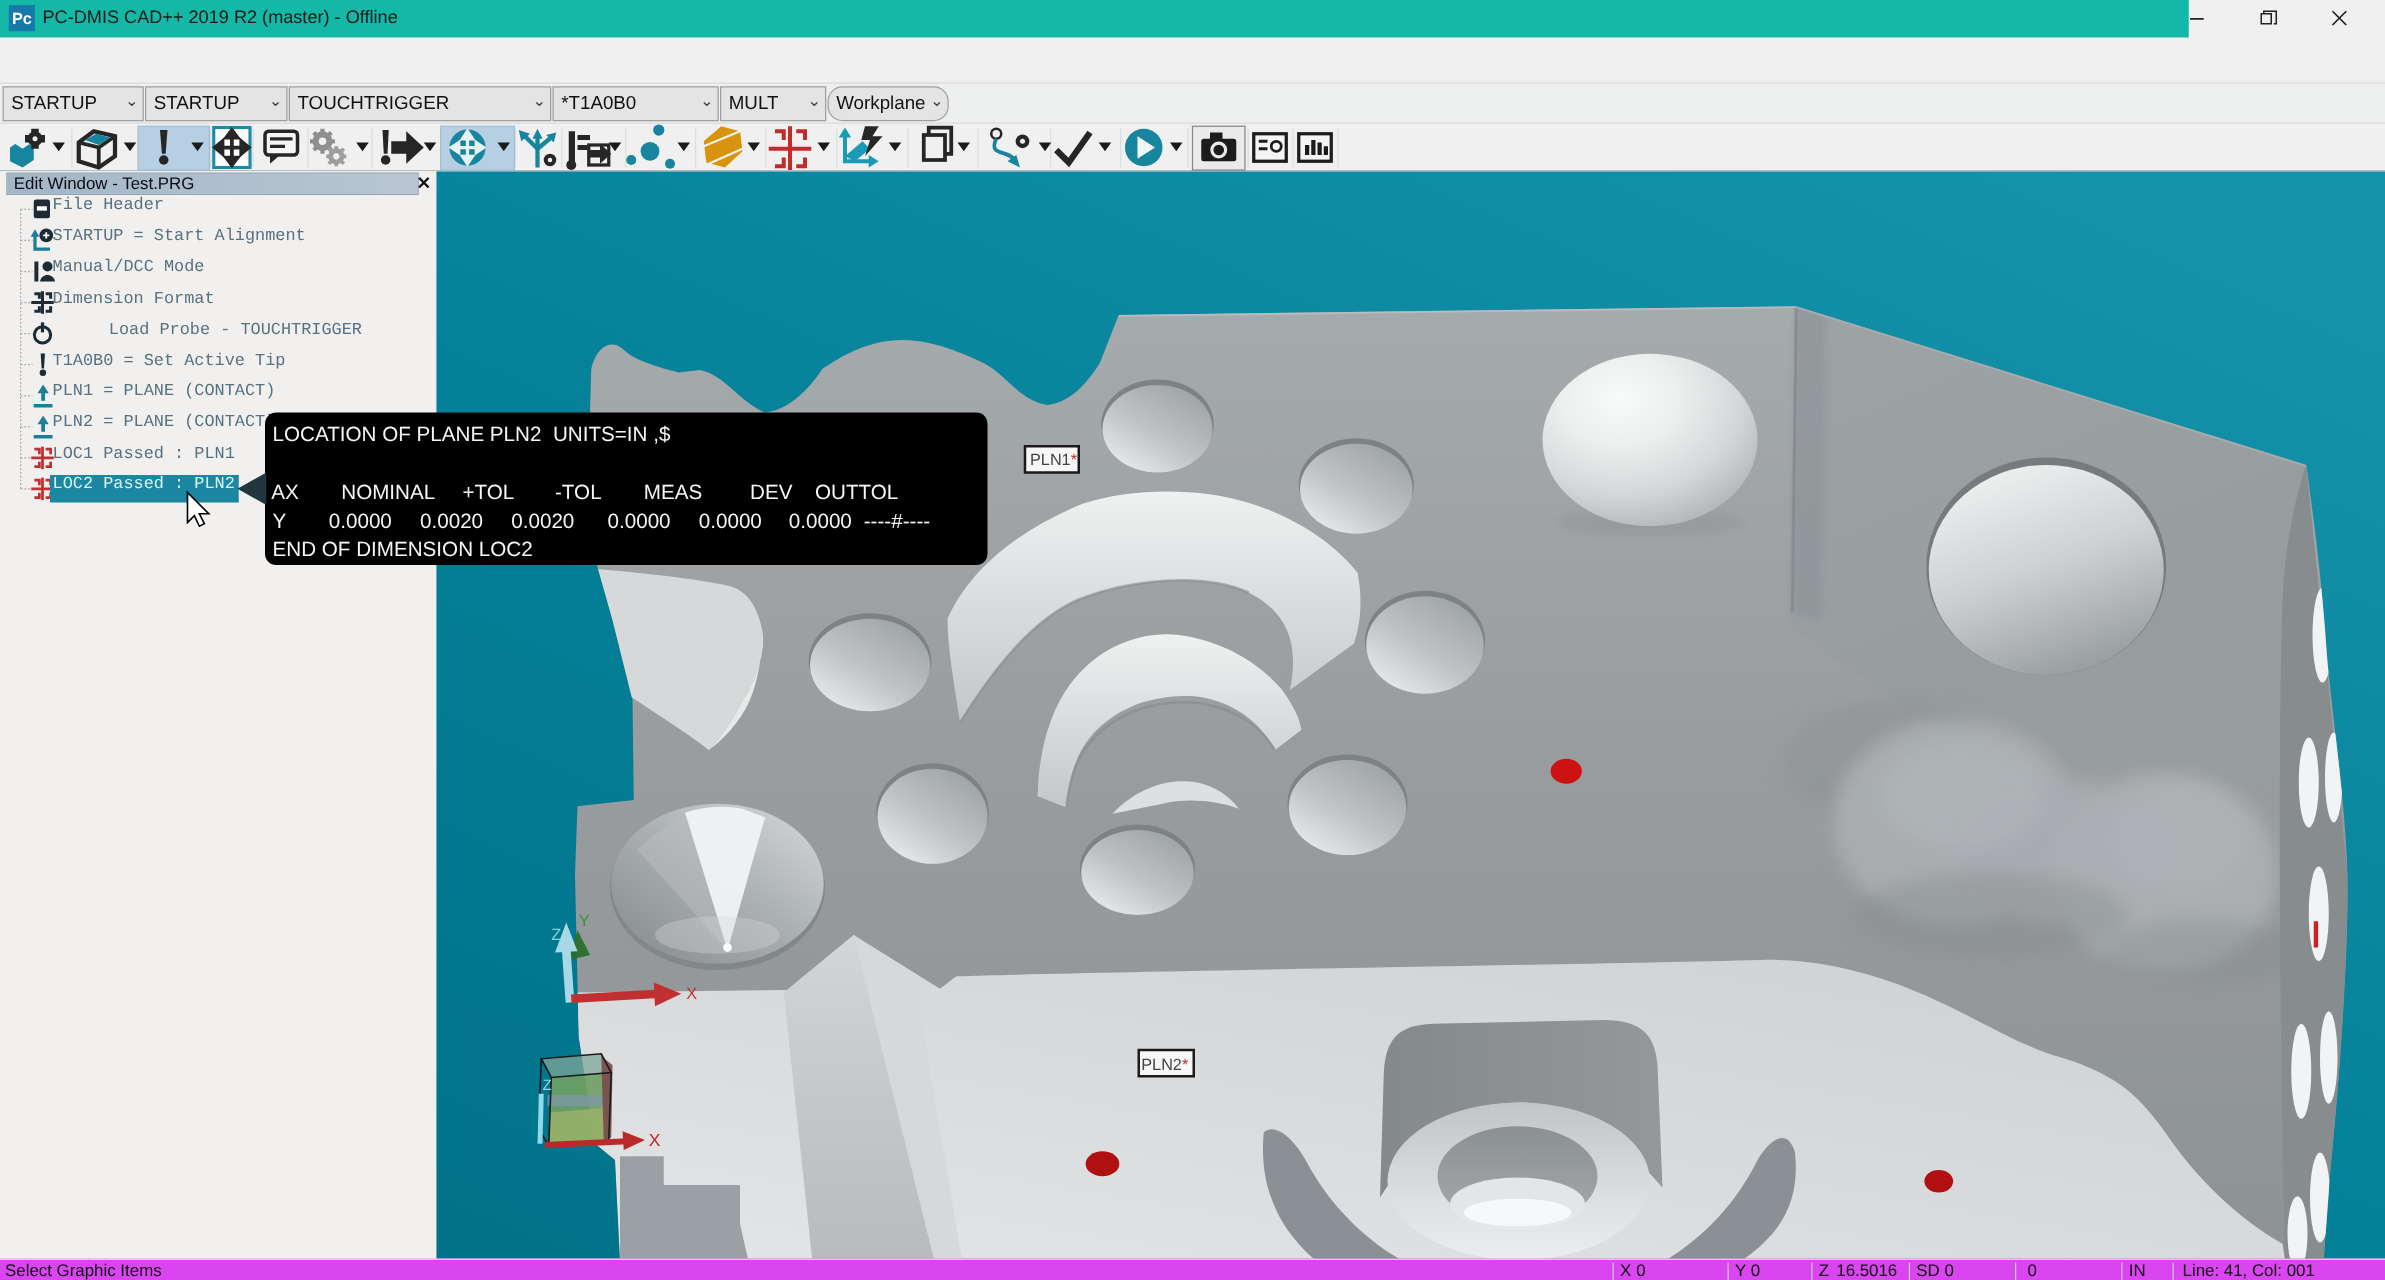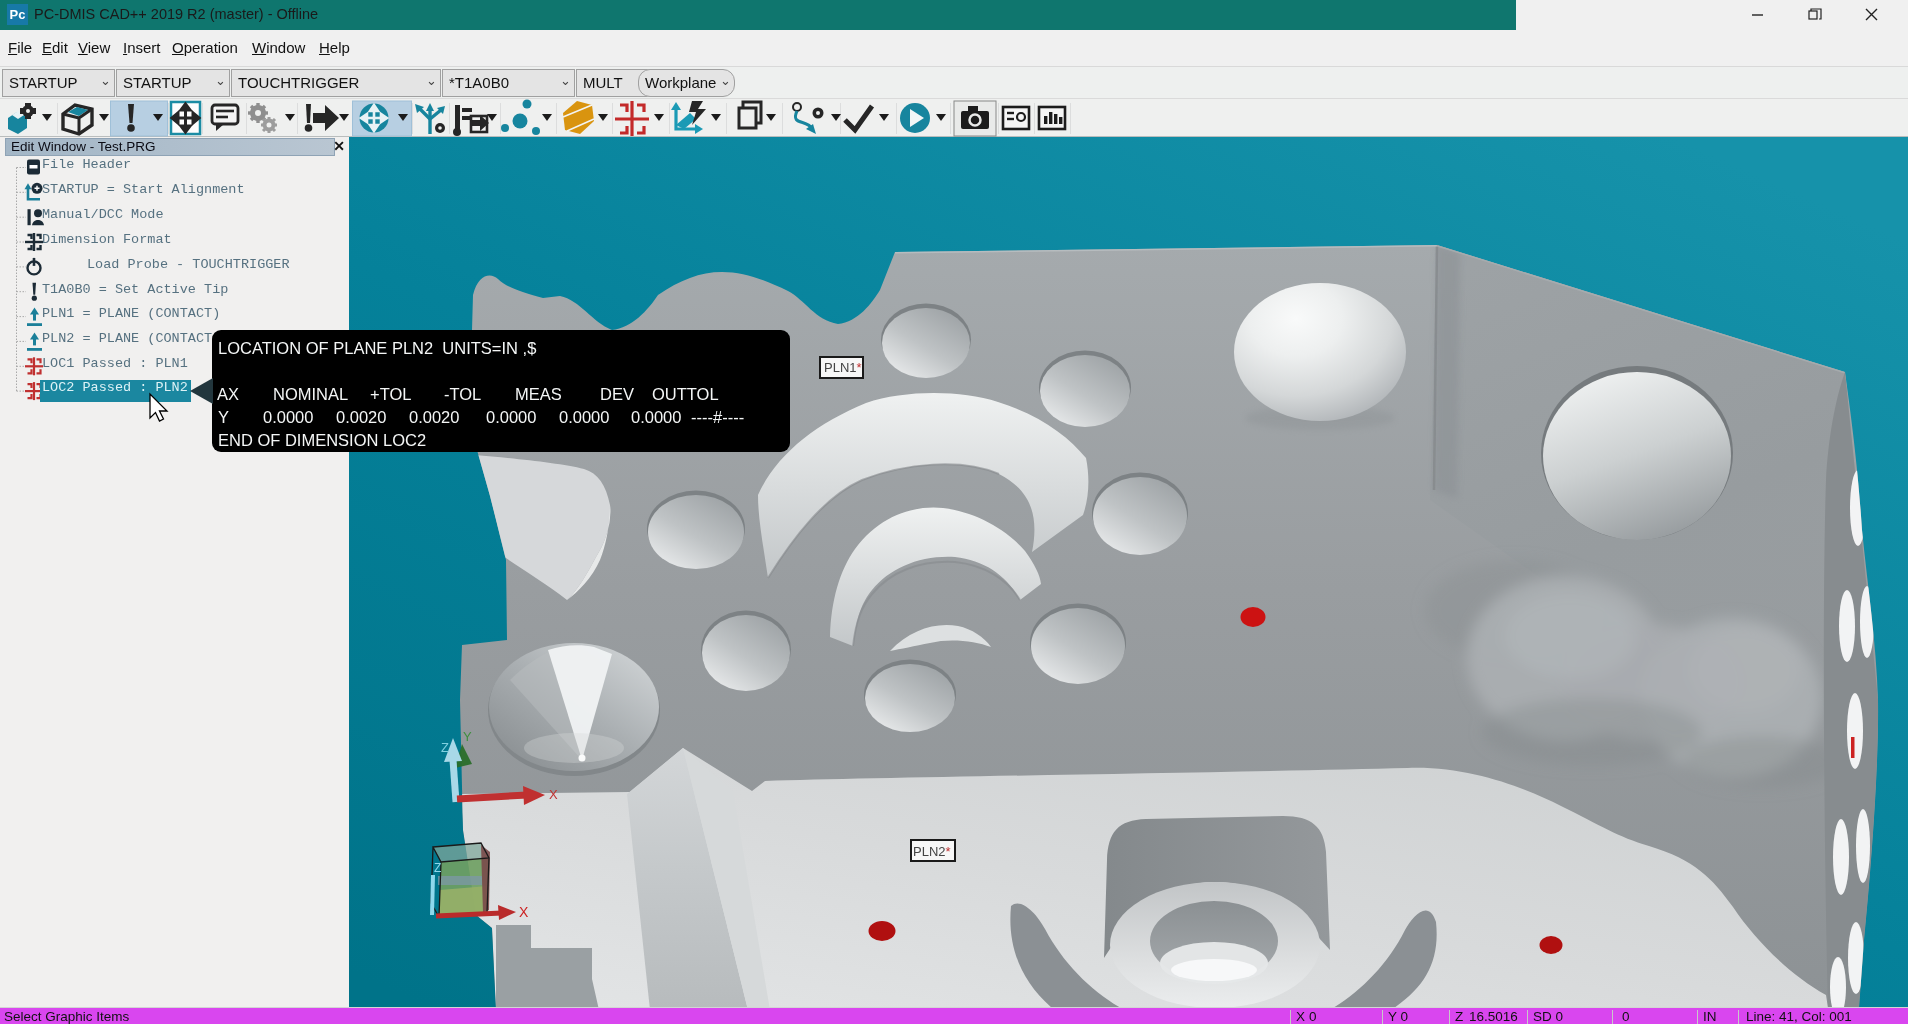--- a/index.html
+++ b/index.html
@@ -1,20 +1,20 @@
 <!DOCTYPE html>
 <html><head>
 <meta charset="utf-8">
 <style>
   html,body{margin:0;padding:0;}
   body{width:1908px;height:1024px;overflow:hidden;font-family:"Liberation Sans",sans-serif;background:#f0f0f0;}
   #app{position:relative;width:1908px;height:1024px;background:#f0f0f0;}
   .abs{position:absolute;}
   
-  #titlebar{position:absolute;left:0;top:0;width:1516px;height:30px;background:#0f766e;}
+  #titlebar{position:absolute;left:0;top:0;width:1751px;height:30px;background:#14b8a6;}
   #appicon{position:absolute;left:7px;top:4px;width:21px;height:21px;background:#1779a8;color:#fff;font-size:13px;font-weight:bold;text-align:center;line-height:21px;}
   #title{position:absolute;left:34px;top:6px;font-size:14.5px;color:#1a1a1a;}
   .winbtn{position:absolute;top:0;width:46px;height:30px;text-align:center;color:#222;}
   
   #menubar{position:absolute;left:0;top:30px;width:1908px;height:36px;background:#f0f0f0;font-size:15px;color:#111;}
   #menubar span{position:absolute;top:9px;}
   
   #comborow{position:absolute;left:0;top:66px;width:1908px;height:32px;background:#eef0ef;border-top:1px solid #d9d9d9;}
   .combo{position:absolute;top:2px;height:26px;background:#e4e4e4;border:1px solid #a0a0a0;font-size:15px;color:#111;}
   .combo .txt{position:absolute;left:6px;top:4px;white-space:nowrap;}
@@ -55,29 +55,20 @@
           <path d="M20,11 v-2 h10 v10 h-2" fill="none" stroke="#222" stroke-width="1.2"></path>
         </svg>
     </div>
     <div class="winbtn" style="left:1849px;">
       <svg width="46" height="30">
           <path d="M17,9 L28,20 M28,9 L17,20" stroke="#222" stroke-width="1.4"></path>
         </svg>
     </div>
   </div>
 
-  <div id="menubar">
-    <span style="left:8px;"><u>F</u>ile</span>
-    <span style="left:42px;"><u>E</u>dit</span>
-    <span style="left:78px;"><u>V</u>iew</span>
-    <span style="left:123px;"><u>I</u>nsert</span>
-    <span style="left:172px;"><u>O</u>peration</span>
-    <span style="left:252px;"><u>W</u>indow</span>
-    <span style="left:319px;"><u>H</u>elp</span>
-  </div>
 
   <div id="comborow">
     <div class="combo" style="left:2px;width:111px;">
         <span class="txt">STARTUP</span>
         <span class="chev">⌄</span>
       </div>
     <div class="combo" style="left:116px;width:112px;">
         <span class="txt">STARTUP</span>
         <span class="chev">⌄</span>
       </div>
@@ -86,21 +77,21 @@
         <span class="chev">⌄</span>
       </div>
     <div class="combo" style="left:442px;width:131px;">
         <span class="txt">*T1A0B0</span>
         <span class="chev">⌄</span>
       </div>
     <div class="combo" style="left:576px;width:83px;">
         <span class="txt">MULT</span>
         <span class="chev">⌄</span>
       </div>
-    <div class="combo" style="left:638px;width:95px;border-radius:12px;">
+    <div class="combo" style="left:662px;width:95px;border-radius:12px;">
         <span class="txt">Workplane</span>
         <span class="chev">⌄</span>
       </div>
   </div>
 
   <div id="toolbar">
     <svg id="tbicons" width="1100" height="39" style="position:absolute;left:0;top:0;">
         <rect x="57" y="4" width="1" height="31" fill="#dcdddd"></rect>
 <rect x="110" y="4" width="1" height="31" fill="#dcdddd"></rect>
 <rect x="168" y="4" width="1" height="31" fill="#dcdddd"></rect>

